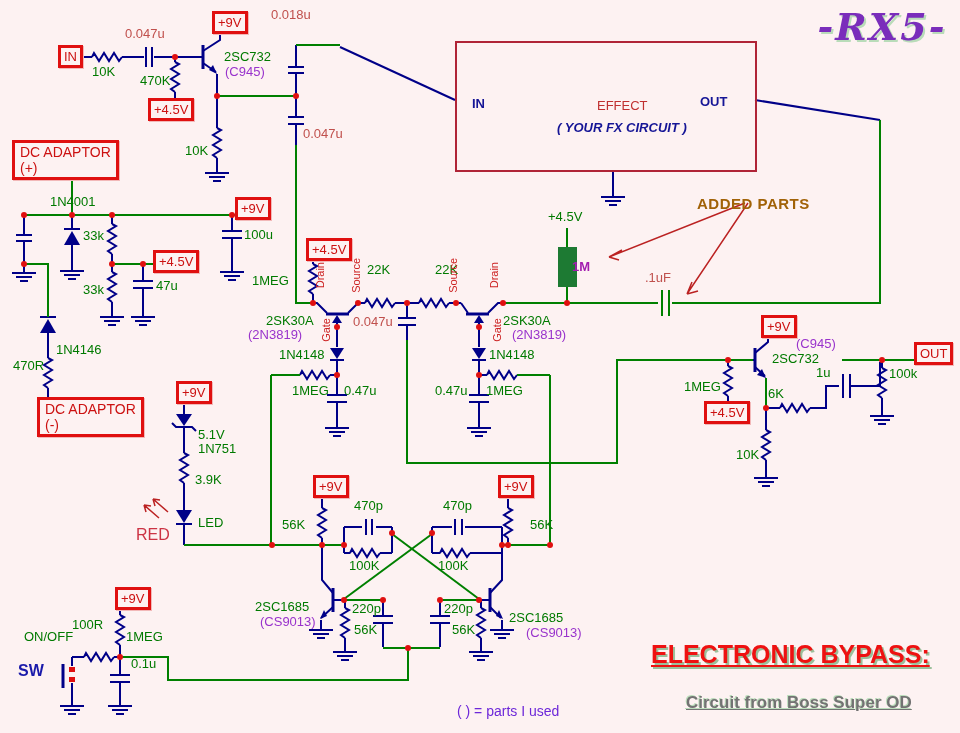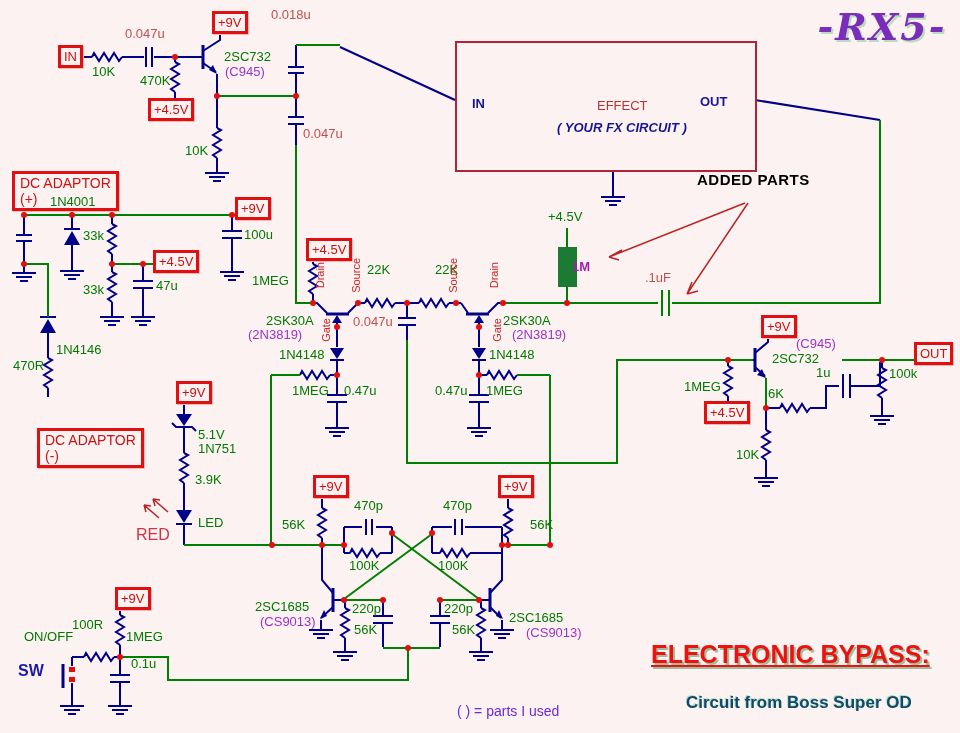--- a/index.html
+++ b/index.html
@@ -8,39 +8,39 @@
   #wires{position:absolute;left:0;top:0;}
   .lbl{position:absolute;font:13px "Liberation Sans",sans-serif;white-space:nowrap;line-height:14px;}
   .g{color:#007a00;}
   .p{color:#9933cc;}
   .r{color:#c0504d;}
   .rv{position:absolute;color:#cc2222;font:11px "Liberation Sans",sans-serif;
       writing-mode:vertical-rl;transform:rotate(180deg);line-height:10px;}
   .pbox{position:absolute;border:3px solid #e01010;color:#cc1111;padding:0 3px;
         font:13px "Liberation Sans",sans-serif;white-space:nowrap;background:#fdf2f2;
         box-shadow:1px 1px 0 #f2b8b8;line-height:17px;}
-  .pbox.big{font-size:14px;line-height:16px;padding:1px 5px;margin-top:31px;}
+  .pbox.big{font-size:14px;line-height:16px;padding:1px 5px;}
   .effectbox{position:absolute;left:455px;top:41px;width:298px;height:127px;
              border:2px solid #b02437;}
   .fx-in,.fx-out{position:absolute;font:bold 13px "Liberation Sans",sans-serif;color:#151596;}
   .fx-title{position:absolute;font:13px "Liberation Sans",sans-serif;color:#c03030;}
   .fx-sub{position:absolute;font:bold italic 13px "Liberation Sans",sans-serif;color:#151596;font-style:italic;}
   .logo{position:absolute;left:808px;top:4px;width:148px;text-align:center;
         font:bold italic 38px "DejaVu Serif",serif;color:#7a2dbb;letter-spacing:2px;
         text-shadow:2px 2px 0 #b9dcb9;}
   .logo-date{position:absolute;left:808px;top:48px;width:140px;text-align:center;
         font:bold 19px "DejaVu Serif",serif;color:#7a2dbb;text-shadow:1px 1px 0 #b9dcb9;}
   .title{position:absolute;left:651px;top:640px;font:bold 25px "Liberation Sans",sans-serif;
          color:#ee1111;text-decoration:underline;text-shadow:2px 2px 0 #9bbf9b;}
   .credit{position:absolute;left:650px;top:672px;font:bold 17px "Liberation Sans",sans-serif;
           color:#4b3acf;text-shadow:-1px -1px 0 #e08080;}
   .source{position:absolute;left:686px;top:693px;font:bold 17px "Liberation Sans",sans-serif;
-          color:#0c4a6e;text-shadow:-1px -1px 0 #bbddbb;}
-  .added{position:absolute;left:697px;top:171px;font:bold 15px "Liberation Sans",sans-serif;
-         color:#000000;letter-spacing:.5px;text-align:center;}
+          color:#737373;text-decoration:underline;text-shadow:-1px -1px 0 #bbddbb;}
+  .added{position:absolute;left:697px;top:195px;font:bold 15px "Liberation Sans",sans-serif;
+         color:#a16207;letter-spacing:.5px;text-align:center;}
   .note{position:absolute;left:457px;top:703px;font:14px "Liberation Sans",sans-serif;color:#6d28d9;}
   .red-big{position:absolute;font:16px "Liberation Sans",sans-serif;color:#cc3344;}
   .sw-lbl{position:absolute;font:bold 16px "Liberation Sans",sans-serif;color:#1a1aaa;}
   .mute-lbl{position:absolute;font:bold 13px "Liberation Sans",sans-serif;color:#a21caf;}
 </style>
 </head>
 <body>
 
 <div id="board">
 

